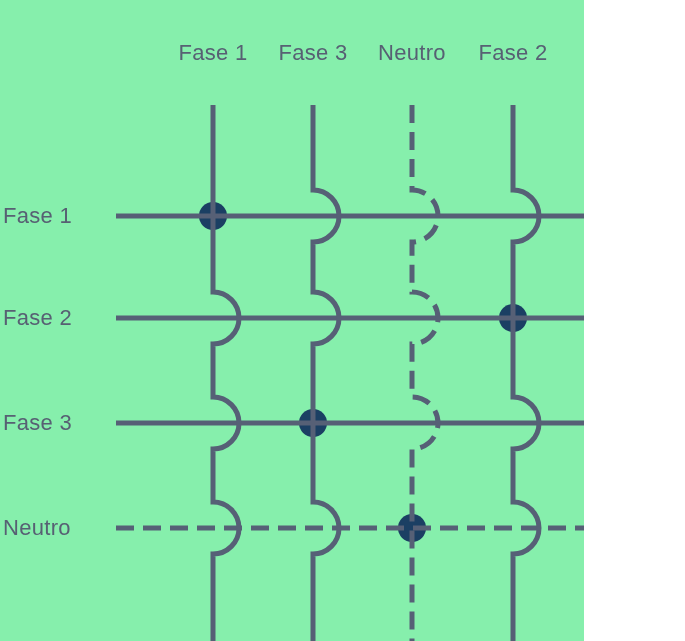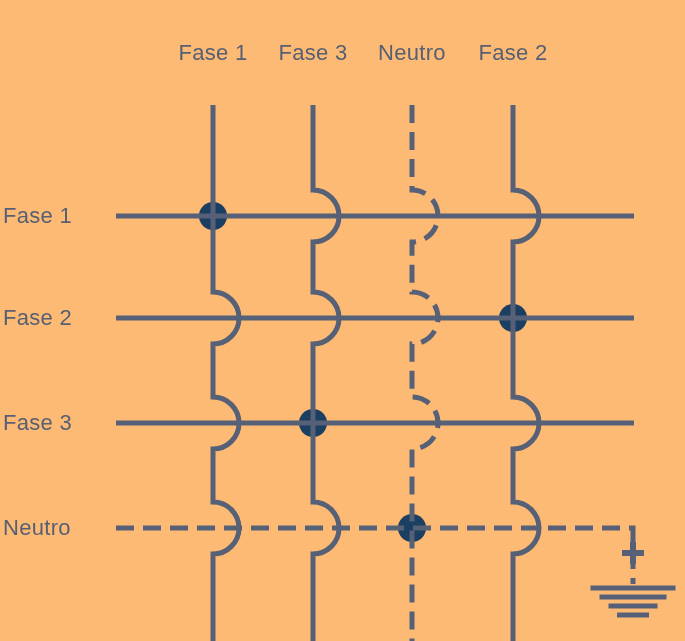--- a/index.html
+++ b/index.html
@@ -1,19 +1,19 @@
 <!DOCTYPE html>
 <html><head>
 <meta charset="utf-8">
 <style>
   html,body{margin:0;padding:0;background:#ffffff;}
   .stage{
     position:relative;
-    width:685px;height:641px;
-    background:#fdba74;
+    width:584px;height:641px;
+    background:#86efac;
     overflow:hidden;
     font-family:"Liberation Sans",sans-serif;
   }
   .stage svg{position:absolute;left:0;top:0;}
   .col-label{
     position:absolute;
     top:41px;
     transform:translateX(-50%);
     font-size:22px;
     line-height:24px;

